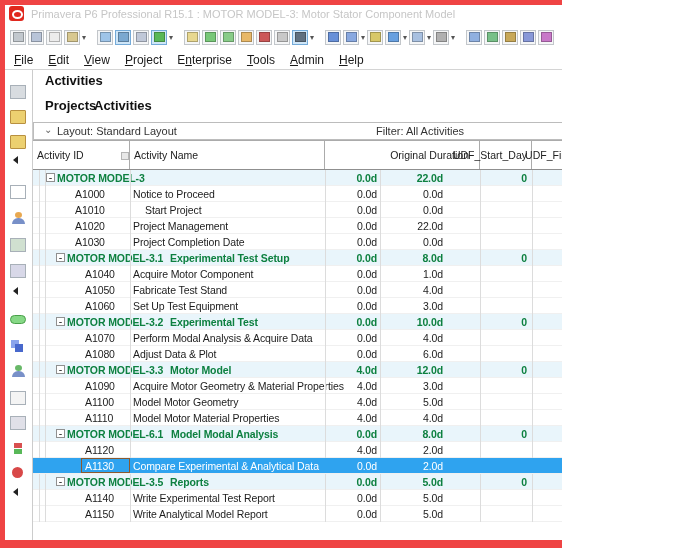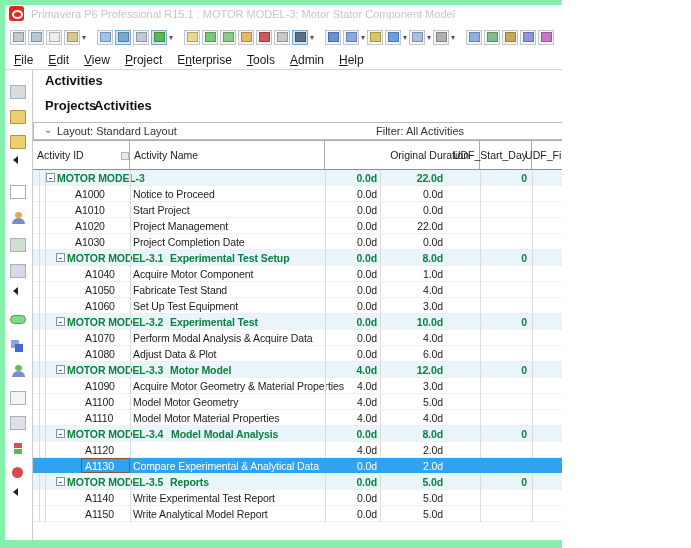--- a/index.html
+++ b/index.html
@@ -1,16 +1,16 @@
 <!DOCTYPE html>
 <html><head>
 <meta charset="utf-8">
 <style>
   html,body{margin:0;padding:0;}
-  #root{position:relative;width:562px;height:548px;background:#86efac;overflow:hidden;font-family:"Liberation Sans",sans-serif;}
+  #root{position:relative;width:562px;height:548px;background:#ef4444;overflow:hidden;font-family:"Liberation Sans",sans-serif;}
   #stage{position:absolute;left:5px;top:5px;width:681px;height:535px;background:#ffffff;overflow:hidden;}
   
   .titlebar{position:absolute;left:0;top:0;width:100%;height:19px;background:#ffffff;}
   .winicon{position:absolute;left:4px;top:1px;width:15px;height:15px;background:#e0281e;border-radius:3px;}
   .winicon div{position:absolute;left:3px;top:4px;width:7px;height:5px;border:2px solid #fff;border-radius:50%;}
   .wintitle{position:absolute;left:26px;top:3px;font-size:11px;color:#c6c6c6;white-space:nowrap;}
   
   .toolbar{position:absolute;left:0;top:19px;width:100%;height:26px;display:flex;align-items:center;padding-left:4px;box-sizing:border-box;}
   .tico{width:16px;height:15px;margin:0 1px;border:1px solid #c2c6ca;background:#f5f6f7;display:flex;align-items:center;justify-content:center;box-sizing:border-box;}
   .tico.active{background:#cfe6f8;border-color:#74aad8;}
@@ -264,21 +264,21 @@
         <div class="trow" style="top: 16px;">
           <span style="left: 42px;">A1000</span>
           <span style="left: 100px;">Notice to Proceed</span>
           <span class="vcell" style="left: 292px; width: 52px;">0.0d</span>
           <span class="vcell" style="left: 347px; width: 63px;">0.0d</span>
           <span class="vcell" style="left: 447px; width: 47px;"></span>
           <span class="vcell" style="left: 499px; width: 75px;"></span>
         </div>
         <div class="trow" style="top: 32px;">
           <span style="left: 42px; text-align: center;">A1010</span>
-          <span style="left: 100px;">Start Project</span>
+          <span style="left: 112px;">Start Project</span>
           <span class="vcell" style="left: 292px; width: 52px;">0.0d</span>
           <span class="vcell" style="left: 347px; width: 63px;">0.0d</span>
           <span class="vcell" style="left: 447px; width: 47px;"></span>
           <span class="vcell" style="left: 499px; width: 75px;"></span>
         </div>
         <div class="trow" style="top: 48px;">
           <span style="left: 42px;">A1020</span>
           <span style="left: 100px;">Project Management</span>
           <span class="vcell" style="left: 292px; width: 52px;">0.0d</span>
           <span class="vcell" style="left: 347px; width: 63px;">22.0d</span>
@@ -379,21 +379,21 @@
         <div class="trow" style="top: 240px;">
           <span style="left: 52px;">A1110</span>
           <span style="left: 100px;">Model Motor Material Properties</span>
           <span class="vcell" style="left: 292px; width: 52px;">4.0d</span>
           <span class="vcell" style="left: 347px; width: 63px;">4.0d</span>
           <span class="vcell" style="left: 447px; width: 47px;"></span>
           <span class="vcell" style="left: 499px; width: 75px;"></span>
         </div>
         <div class="trow group" style="top: 256px;">
           <span class="expand" style="left: 23px; top: 3px;">-</span>
-          <span class="gid" style="left: 34px;">MOTOR MODEL-3.4</span>
+          <span class="gid" style="left: 34px;">MOTOR MODEL-6.1</span>
           <span class="gnm" style="left: 138px;">Model Modal Analysis</span>
           <span class="vcell" style="left: 292px; width: 52px;">0.0d</span>
           <span class="vcell" style="left: 347px; width: 63px;">8.0d</span>
           <span class="vcell" style="left: 447px; width: 47px;">0</span>
           <span class="vcell" style="left: 499px; width: 75px;">0</span>
         </div>
         <div class="trow" style="top: 272px;">
           <span style="left: 52px;">A1120</span>
           <span class="vcell" style="left: 292px; width: 52px;">4.0d</span>
           <span class="vcell" style="left: 347px; width: 63px;">2.0d</span>

